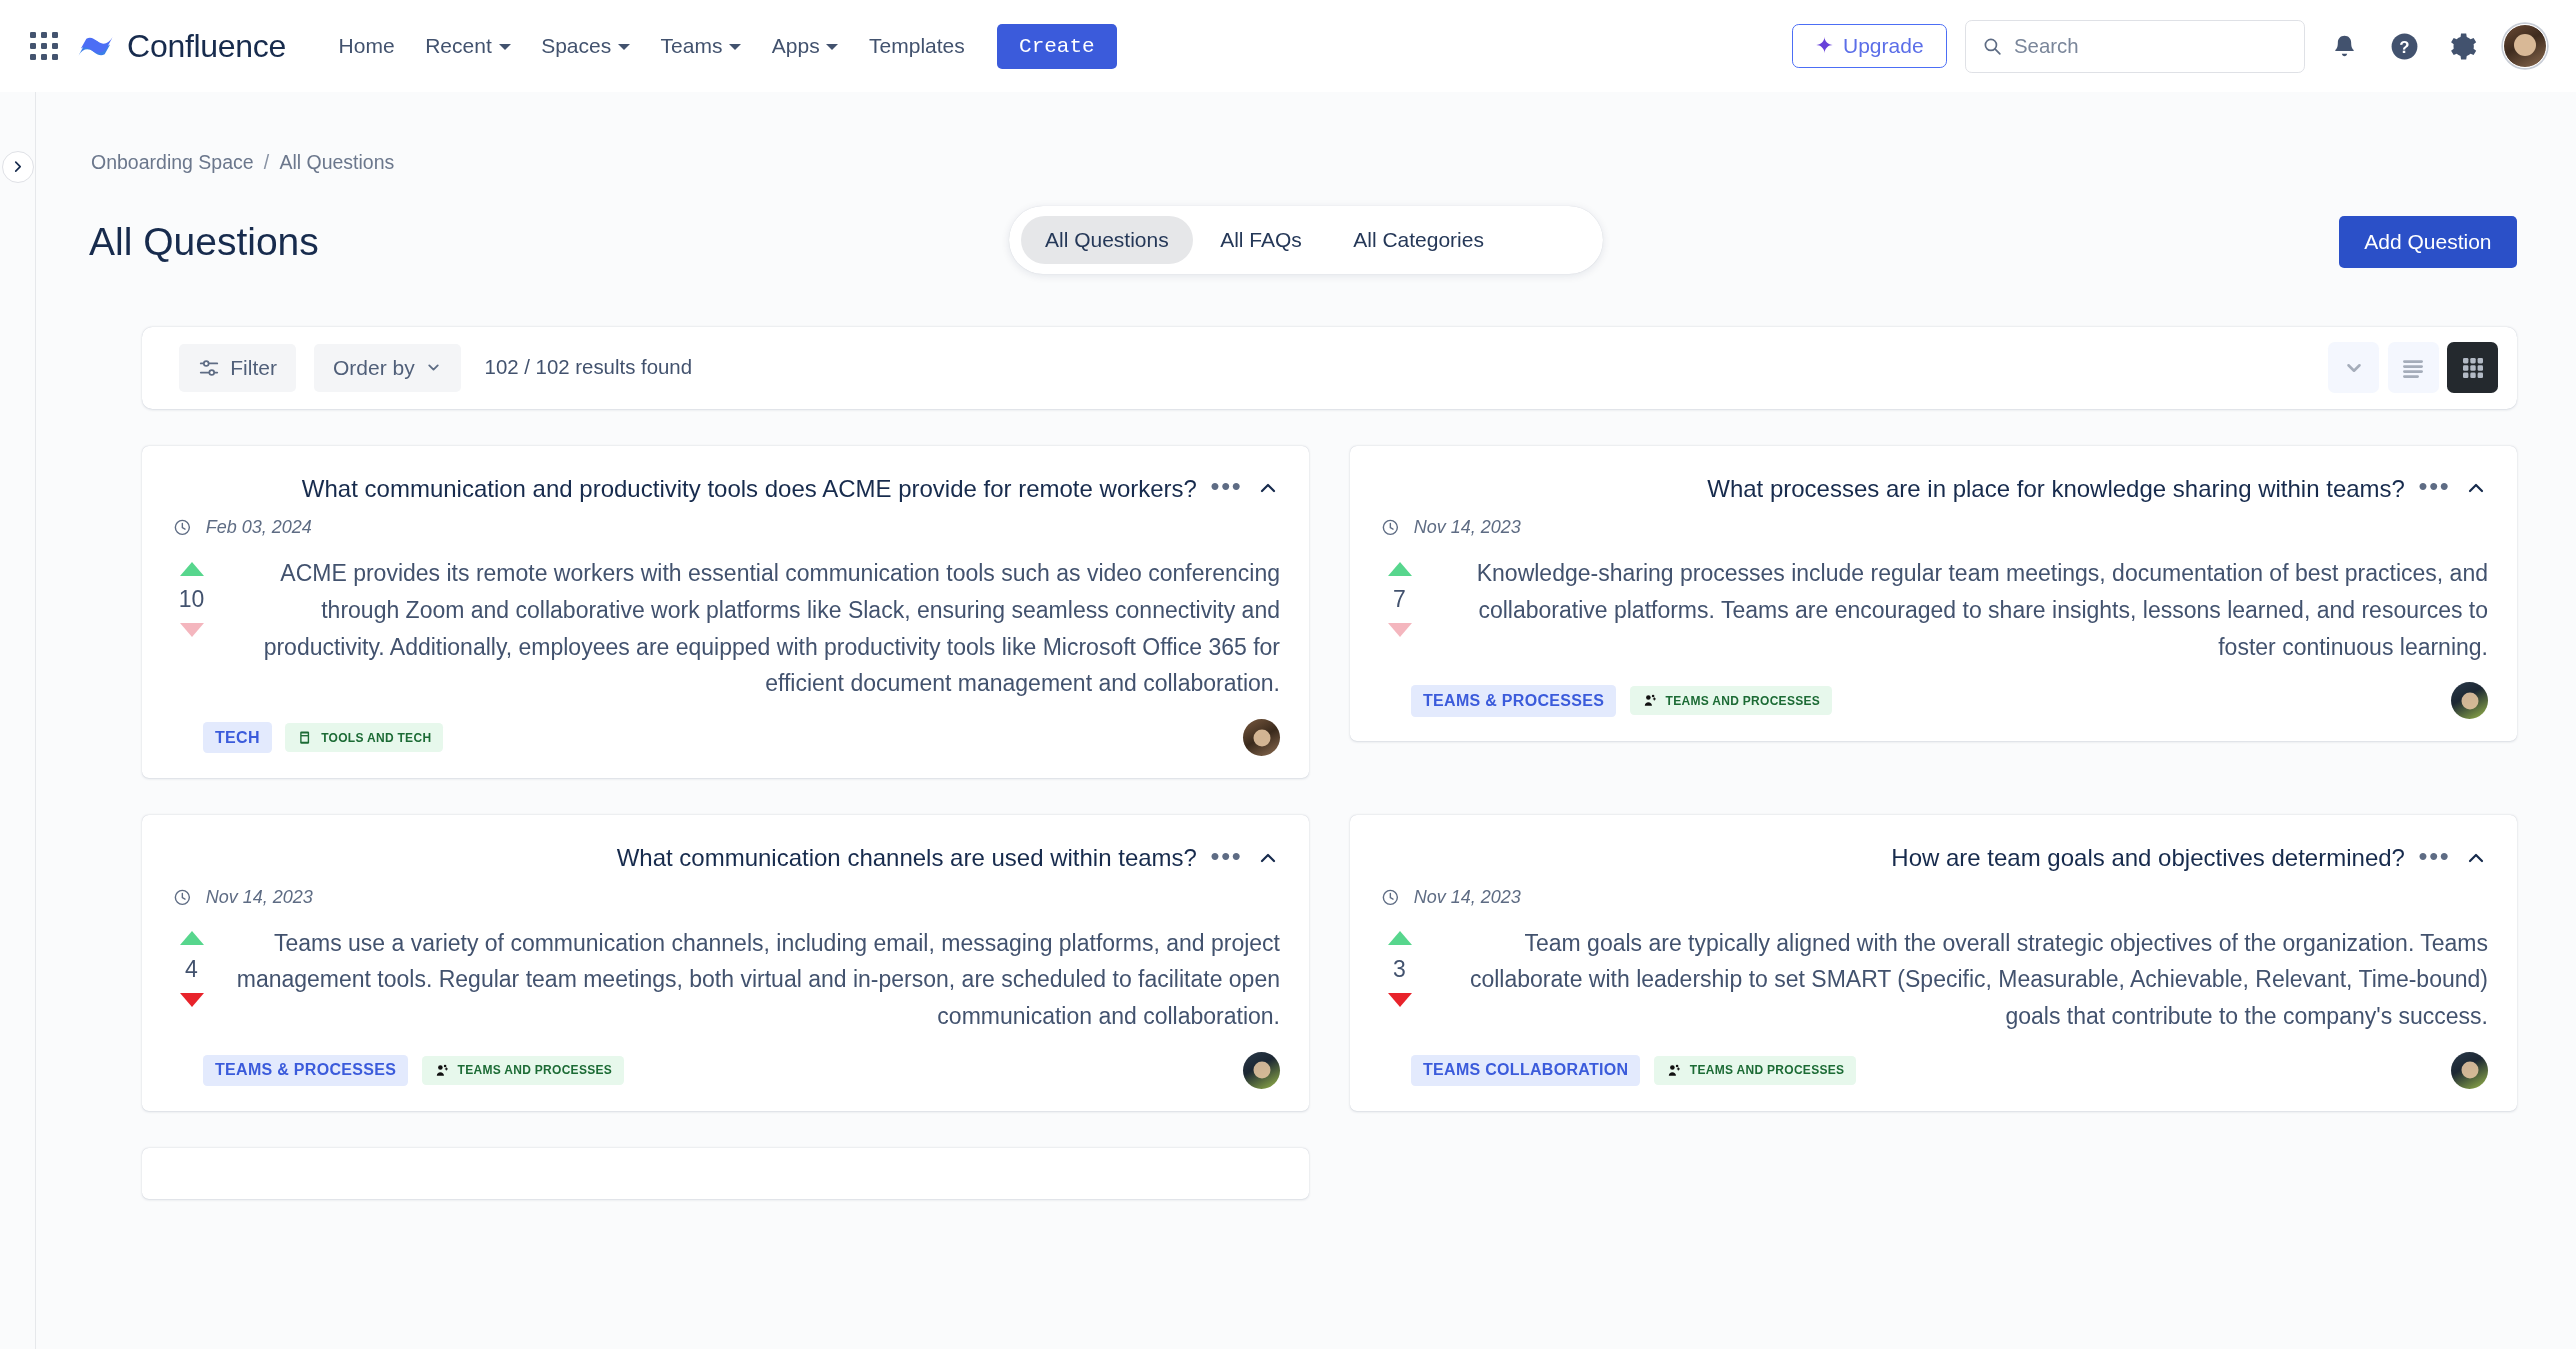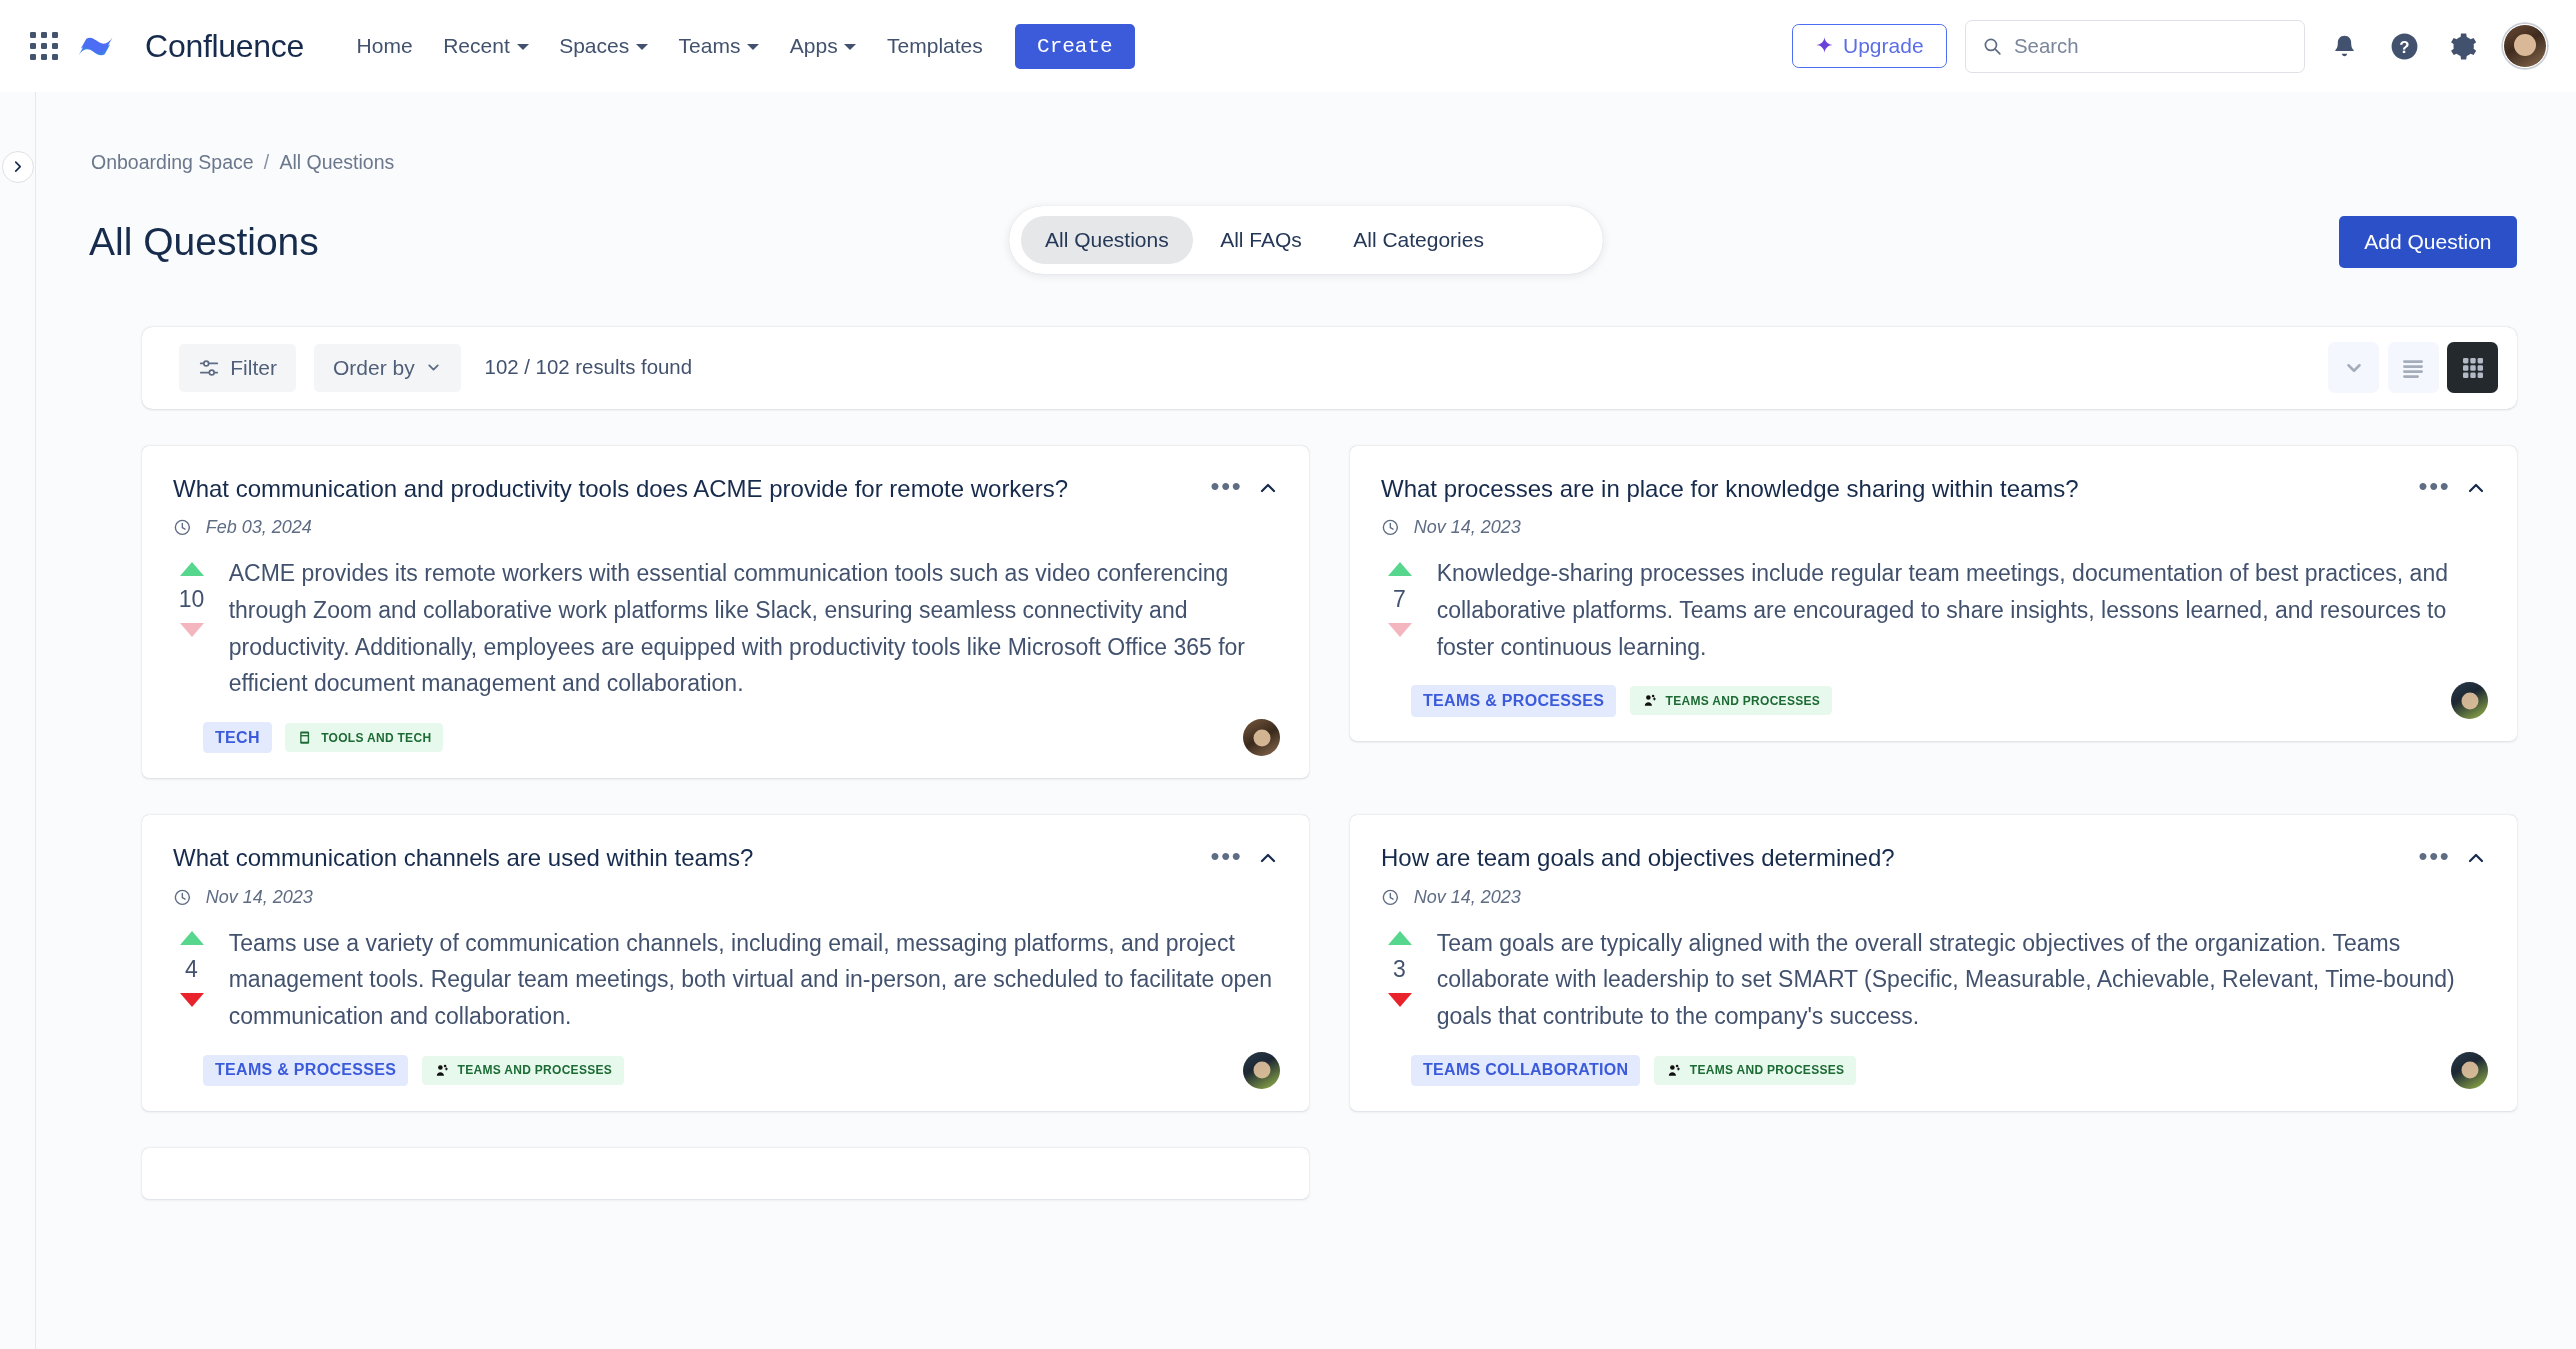--- a/index.html
+++ b/index.html
@@ -24,21 +24,21 @@
     width: 37px; height: 37px;
     display: grid; grid-template-columns: repeat(3, 6.8px);
     grid-template-rows: repeat(3, 6.8px);
     gap: 4.2px;
     align-content: center; justify-content: center;
     margin-right: 13.6px;
     cursor: pointer;
   }
   .app-switcher i { display:block; width: 6.8px; height: 6.8px; border-radius: 1.3px; background: #44546F; }
 
-  .brand { display:flex; align-items:center; gap: 30px; margin-right: 39px; cursor: pointer; }
+  .brand { display:flex; align-items:center; gap: 12px; margin-right: 39px; cursor: pointer; }
   .brand-logo { width: 39px; height: 39px; display:block; }
   .brand-name { font-size: 32px; color: #172B4D; letter-spacing: -0.3px; }
 
   .nav-items { display:flex; align-items:flex-start; gap: 3.4px; }
   .nav-item {
     display:flex; align-items:center; gap: 6.8px;
     padding: 10.2px 13.6px; border-radius: 5.1px;
     font-size: 21px; color: #42526E; cursor: pointer; white-space: nowrap;
   }
   .caret { width: 0; height: 0; border-left: 6px solid transparent; border-right: 6px solid transparent; border-top: 6.8px solid #42526E; margin-top: 2.5px; }
@@ -153,21 +153,21 @@
   .vt {
     width: 51px; height: 51px; border-radius: 6.8px;
     display:flex; align-items:center; justify-content:center;
     background: #F4F7FE; cursor:pointer;
   }
   .vt.active { background: #24292E; }
 
   
   .grid {
     padding: 37px 59px 0 106px;
-    display: grid; grid-template-columns: 1fr 1fr; gap: 37px 41px;
+    display: grid; grid-template-columns: 1fr 1fr; gap: 37px 41px; text-align: right;
   }
   .card {
     background: #fff; border-radius: 6.8px;
     box-shadow: 0 0.8px 2.5px rgba(9,30,66,0.13), 0 0 0.8px rgba(9,30,66,0.18);
     padding: 27px 29px 22px 31px;
     display:flex; flex-direction: column;
     align-self: start;
   }
   .card-head { display:flex; align-items:flex-start; gap: 13.6px; }
   .q-title { font-size: 24px; color: #172B4D; line-height: 1.35; flex: 1; font-weight: 400; }

